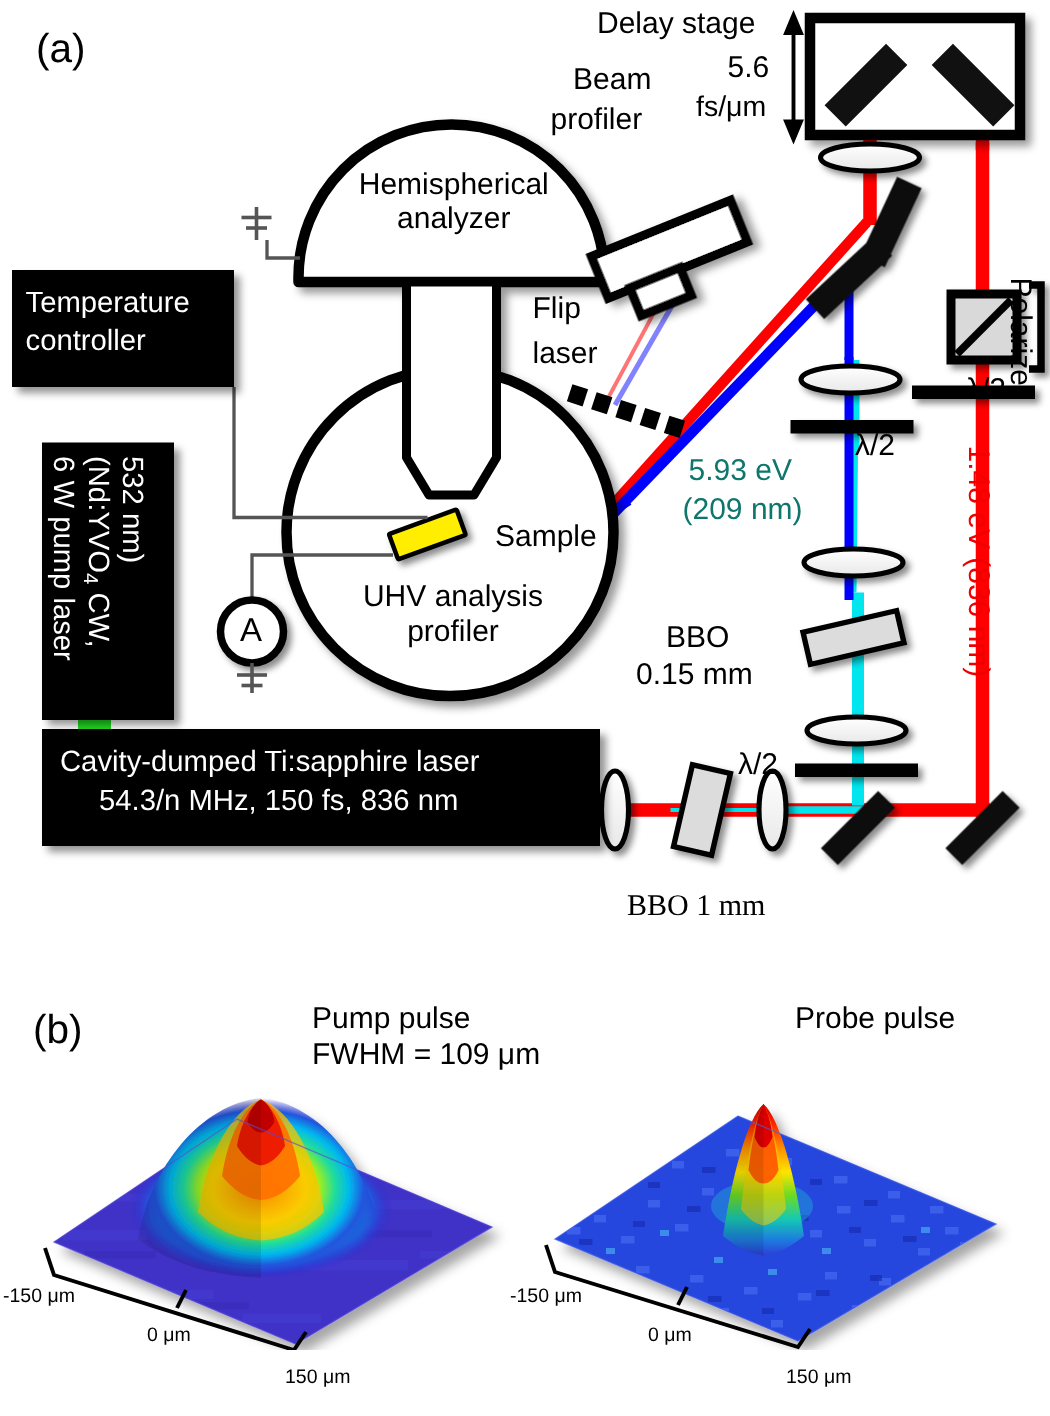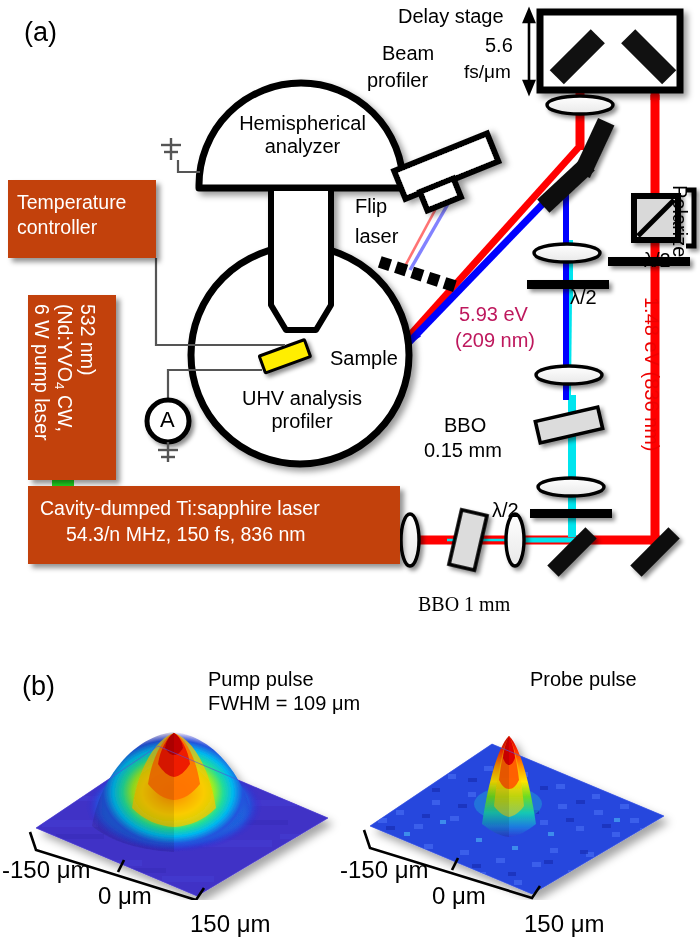--- a/index.html
+++ b/index.html
@@ -11,36 +11,36 @@
     -webkit-font-smoothing:antialiased;
   }
   .fig{position:absolute;left:0;top:0;width:700px;height:944px;}
   svg{display:block;}
 
   
   .lbl{position:absolute;white-space:pre;line-height:1.08;font-weight:400;}
   .panel-id{font-size:27px;font-weight:400;}
   .blk-label{color:#fff;font-size:19.5px;line-height:1.12;}
   .md{font-size:20px;}
-  .blue{color:#be185d;}
+  .blue{color:#0f766e;}
   .red{color:#ee0000;}
 
   .rot90{transform-origin:0 0;transform:rotate(90deg);}
 
   
   .blackbox{
-    position:absolute;background:#c2410c;
+    position:absolute;background:#000000;
     box-shadow:4px 4px 5px rgba(0,0,0,0.42);
     box-sizing:border-box;
   }
 
   
   .surface-wrap{position:absolute;}
   .plot-title{position:absolute;font-size:20px;line-height:1.18;text-align:left;white-space:pre;}
-  .axis-lbl{position:absolute;font-size:24px;white-space:pre;}
+  .axis-lbl{position:absolute;font-size:13px;white-space:pre;}
 </style>
 </head>
 <body>
 
 <div class="fig">
 
   <svg width="700" height="650" viewBox="0 0 700 650">
     <defs>
       <filter id="dropsh" x="-40%" y="-40%" width="200%" height="200%">
         <feDropShadow dx="4" dy="4" stdDeviation="3" flood-color="#000" flood-opacity="0.40"></feDropShadow>

